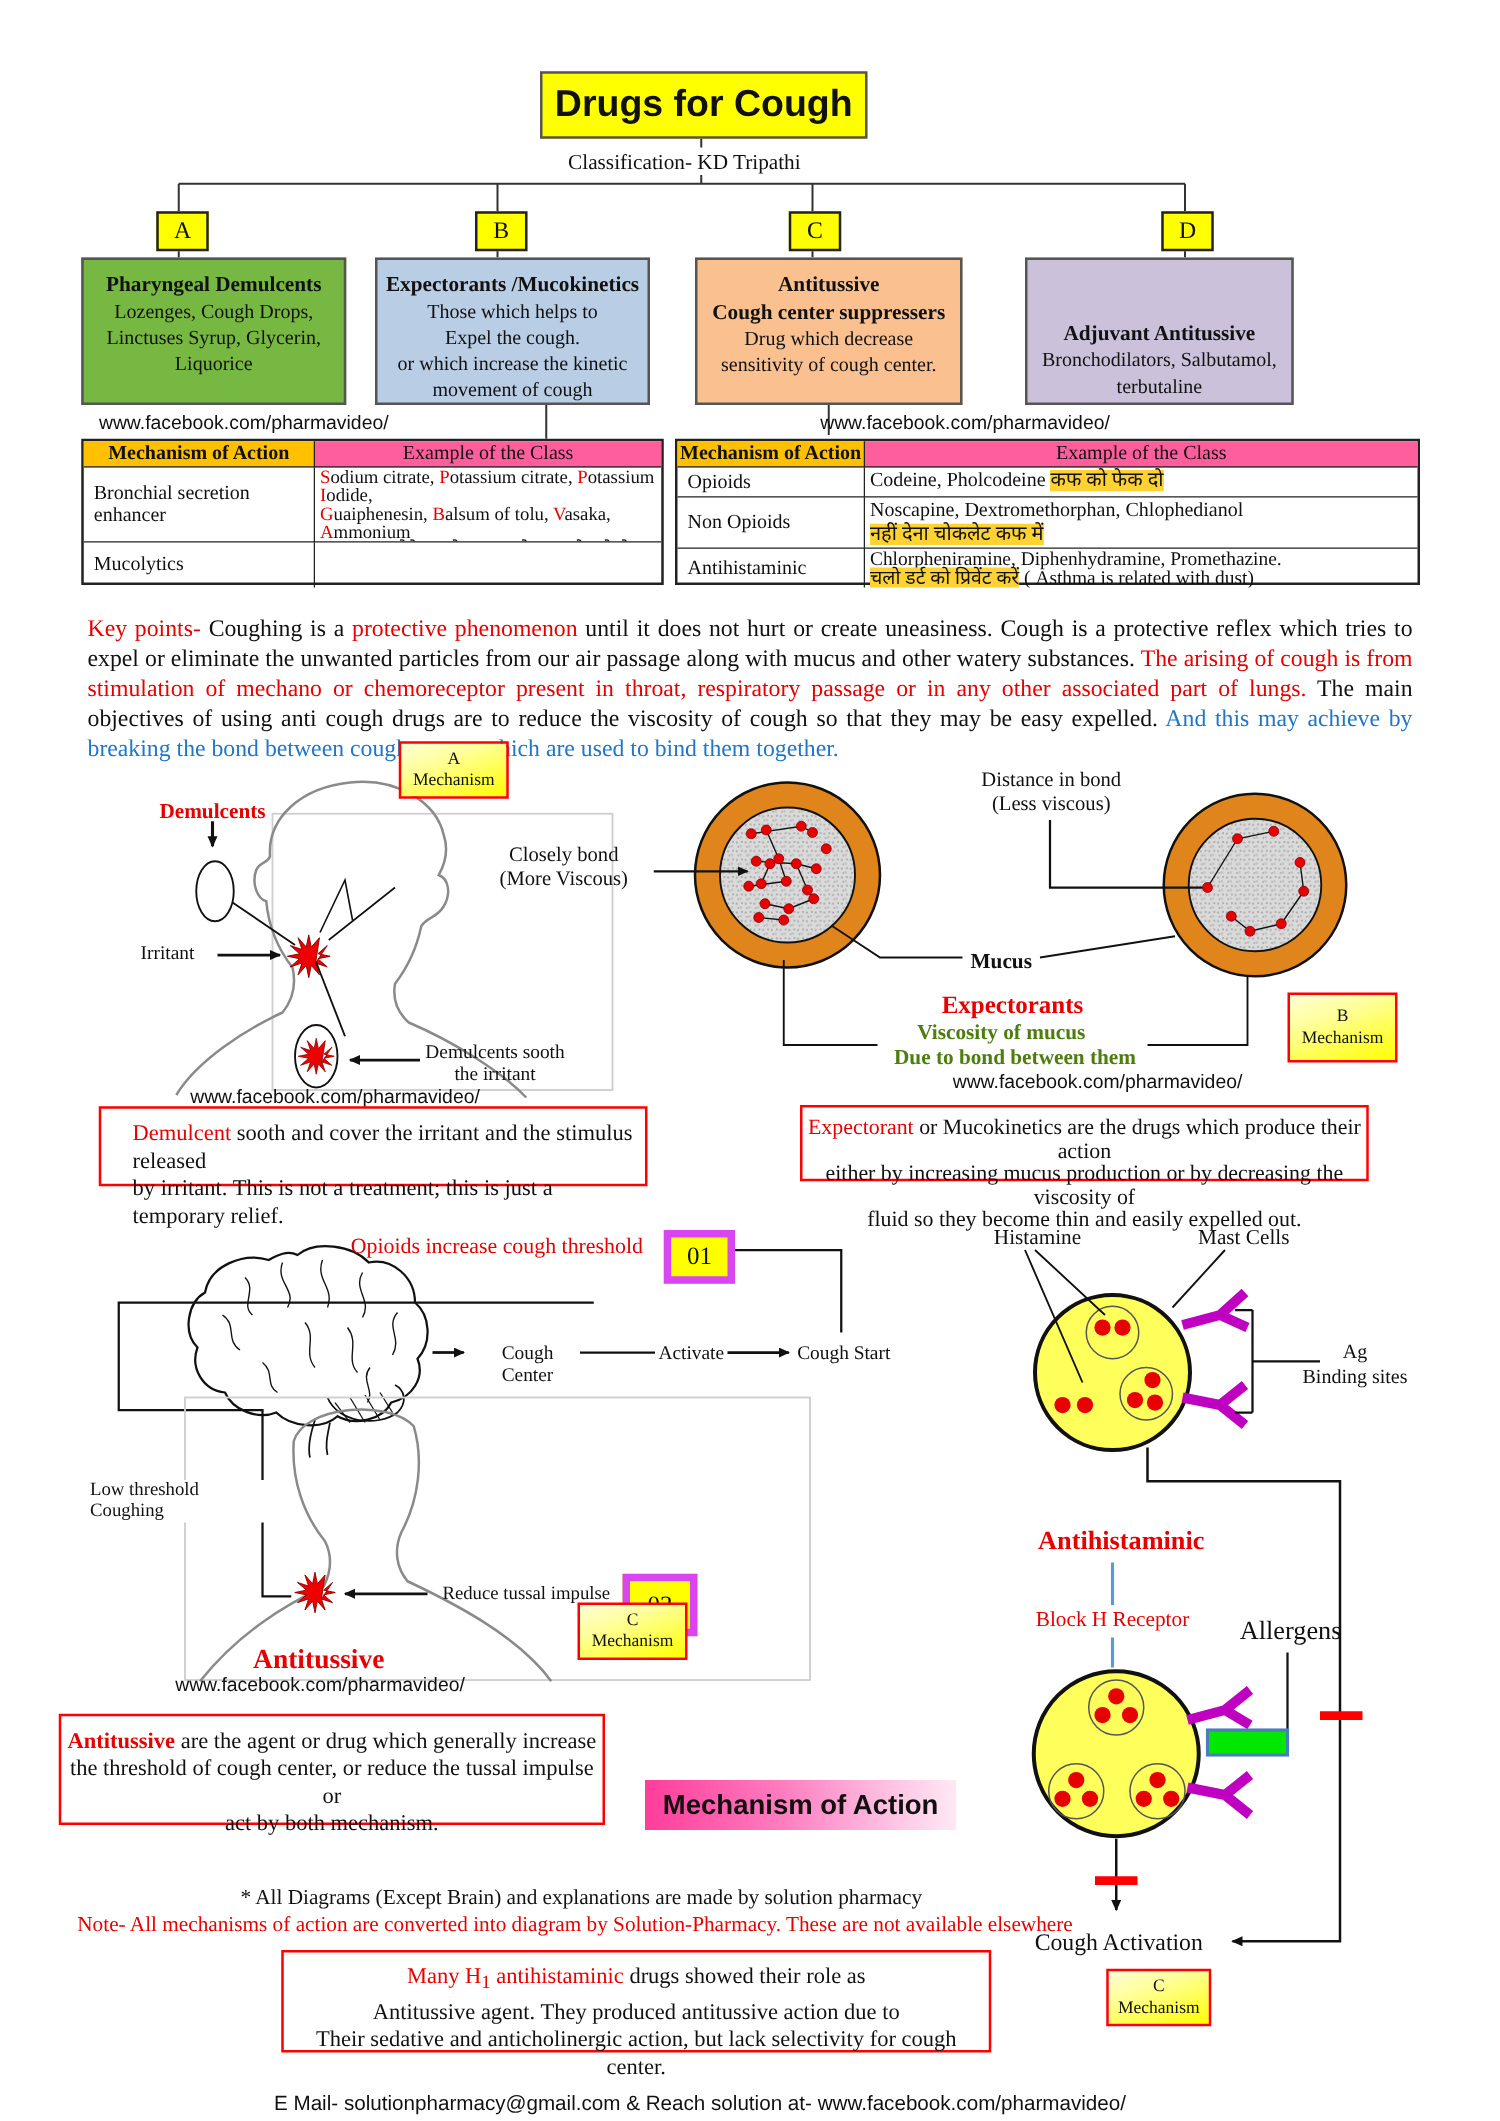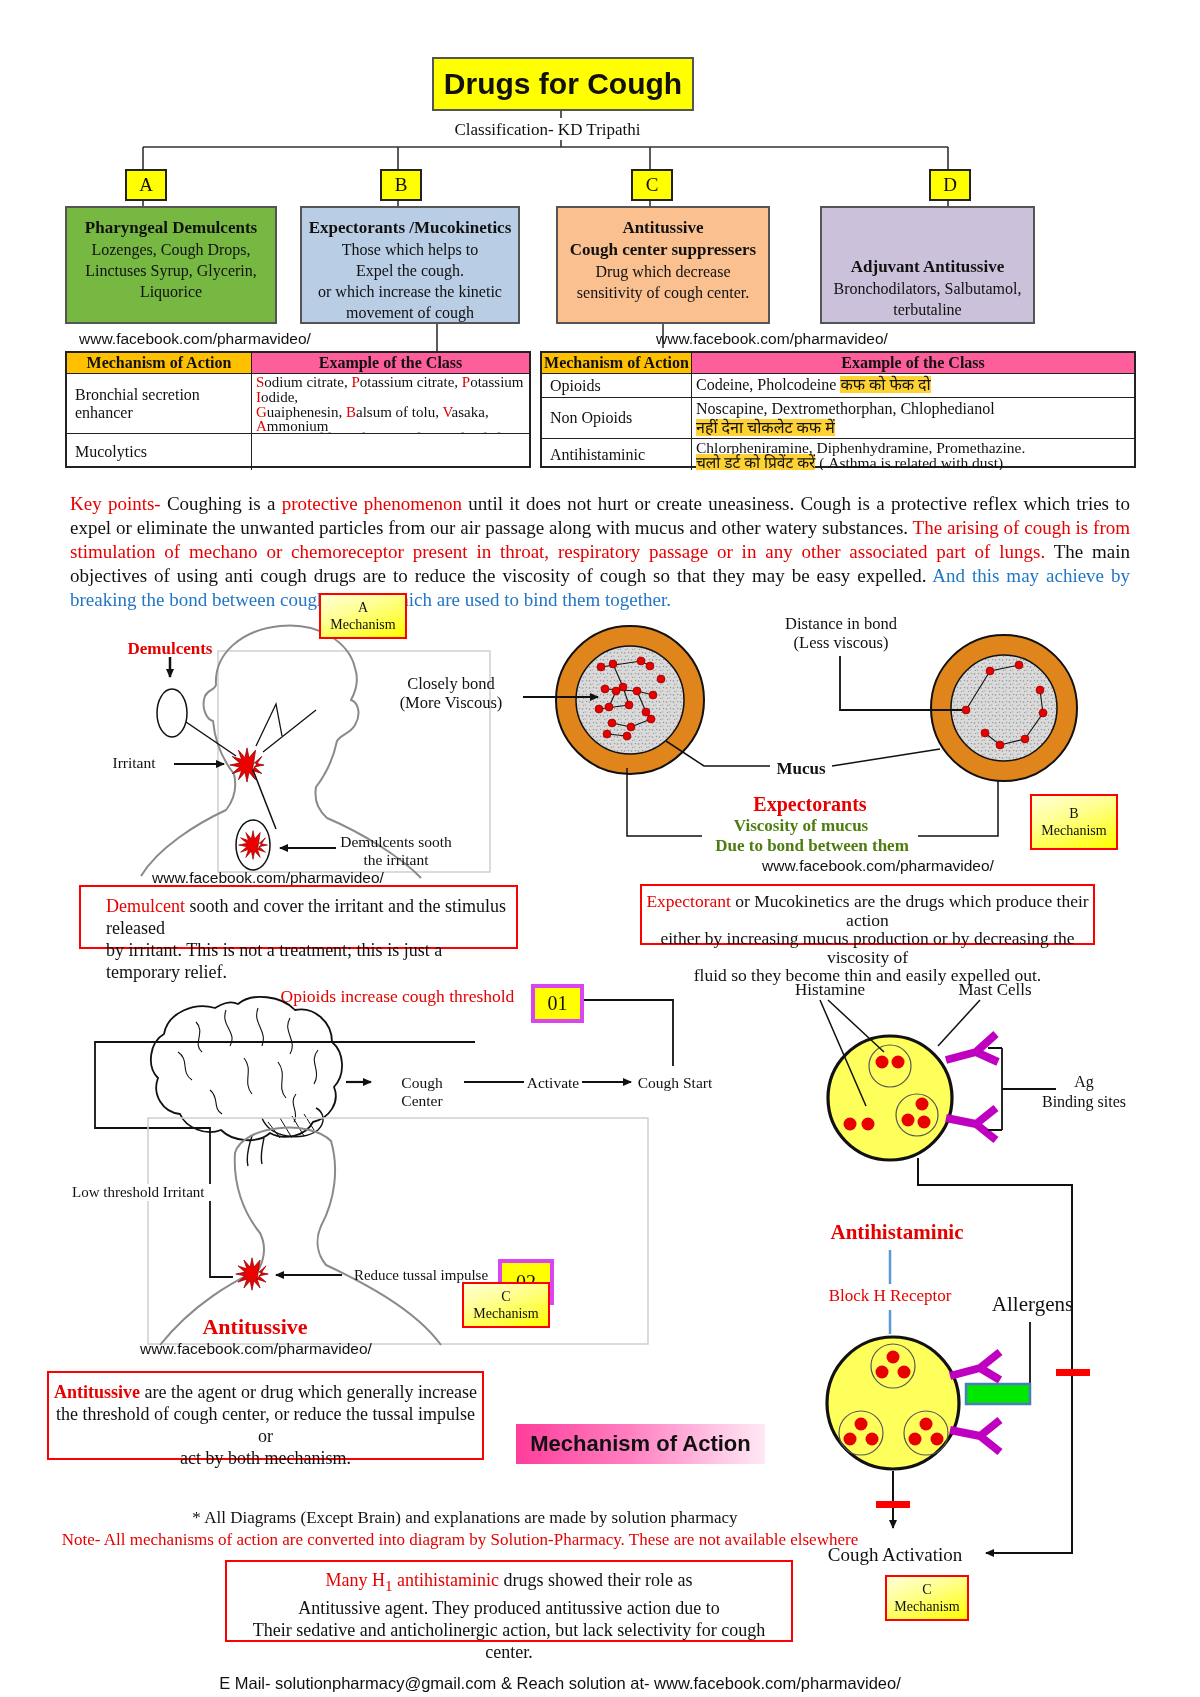--- a/index.html
+++ b/index.html
@@ -17,32 +17,32 @@
   .seg-blue{color:#2176C7;}
   .seg-hl{background:#FFD233;}
 
   .titlebox{background:#FFFF00;border:2px solid #555;display:flex;align-items:center;justify-content:center;
             font-weight:bold;font-size:30px;font-family:"Liberation Sans","DejaVu Sans",sans-serif;}
   .letterbox{background:#FFFF00;border:2px solid #222;display:flex;align-items:center;justify-content:center;
              font-size:19px;}
   .catbox{border:2px solid #555;text-align:center;padding-top:9px;box-sizing:border-box;}
   .catbox .t{font-weight:bold;font-size:17px;line-height:22px;}
   .catbox .l{font-size:16px;line-height:21px;}
-  .numbadge{background:#FFFF00;border:4px solid #d946ef;display:flex;align-items:center;justify-content:center;
+  .numbadge{background:#FFFF00;border:6px solid #d946ef;display:flex;align-items:center;justify-content:center;
             font-size:20px;}
   .mechbadge{background:linear-gradient(160deg,#FFFFD6 0%,#FFFF9A 35%,#FFFF00 100%);
              border:2px solid #FF0000;display:flex;flex-direction:column;align-items:center;justify-content:center;
              font-size:14px;line-height:17px;}
   .notebox{border:2px solid #FF0000;box-sizing:border-box;font-size:18px;line-height:22px;}
   .mtable{position:absolute;display:grid;border:2px solid #222;box-sizing:border-box;}
   .mtable > div{box-sizing:border-box;border-right:1px solid #222;border-bottom:1px solid #222;overflow:hidden;}
   .mtable > div.lastcol{border-right:none;}
   .mtable > div.lastrow{border-bottom:none;}
   .th-o{background:#FFC000;display:flex;align-items:center;justify-content:center;font-weight:bold;font-size:16px;}
-  .th-p{background:#FF5E9C;display:flex;align-items:center;justify-content:center;font-weight:bold;font-size:16px;}
+  .th-p{background:#FF5E9C;display:flex;align-items:center;justify-content:center;font-weight:normal;font-size:16px;}
   .td-m{display:flex;align-items:center;padding-left:8px;font-size:16px;}
   .td-e{padding:1px 4px;font-size:15px;line-height:14.8px;}
   .banner{background:linear-gradient(90deg,#FF3D9A 0%,#FF7EC0 45%,#FFC4E4 80%,#FFE9F5 100%);
           display:flex;align-items:center;justify-content:center;font-weight:bold;font-size:22px;
           font-family:"Liberation Sans","DejaVu Sans",sans-serif;}
 </style>
 </head>
 <body>
 
 <div class="page">
@@ -299,21 +299,21 @@
   <div class="abs sans ctr" style="left:758px;top:857px;width:240px;font-size:15.5px;">www.facebook.com/pharmavideo/</div>
   <div class="abs notebox ctr" style="left:640px;top:884px;width:455px;height:61px;padding-top:6px;font-size:17.5px;line-height:18.5px;"><span class="seg-red">Expectorant</span><span> or Mucokinetics are the drugs which produce their action</span><br><span>either by increasing mucus production or by decreasing the viscosity of</span><br><span>fluid so they become thin and easily expelled out.</span></div>
 
   <div class="abs red ctr" style="left:275px;top:986px;width:245px;font-size:17.5px;">Opioids increase cough threshold</div>
   <div class="abs numbadge" style="left:531px;top:984px;width:45px;height:31px;">
     <span>01</span>
   </div>
   <div class="abs ctr" style="left:380px;top:1074px;width:84px;font-size:15.5px;">Cough Center</div>
   <div class="abs ctr" style="left:516px;top:1074px;width:74px;font-size:15.5px;">Activate</div>
   <div class="abs ctr" style="left:634px;top:1074px;width:82px;font-size:15.5px;">Cough Start</div>
-  <div class="abs" style="left:72px;top:1184px;width:140px;font-size:15px;background:#fff;">Low threshold Irritant</div>
+  <div class="abs" style="left:72px;top:1184px;width:140px;font-size:15px;background:#fff;">Low threshold Coughing</div>
   <div class="abs ctr" style="left:346px;top:1267px;width:150px;font-size:15px;">Reduce tussal impulse</div>
   <div class="abs numbadge" style="left:498px;top:1259px;width:48px;height:38px;">
     <span>02</span>
   </div>
   <div class="abs mechbadge" style="left:462px;top:1282px;width:84px;height:42px;">
     <span>C</span>
     <span>Mechanism</span>
   </div>
   <div class="abs red bold ctr" style="left:180px;top:1314px;width:150px;font-size:22px;">Antitussive</div>
   <div class="abs sans ctr" style="left:136px;top:1340px;width:240px;font-size:15.5px;">www.facebook.com/pharmavideo/</div>

